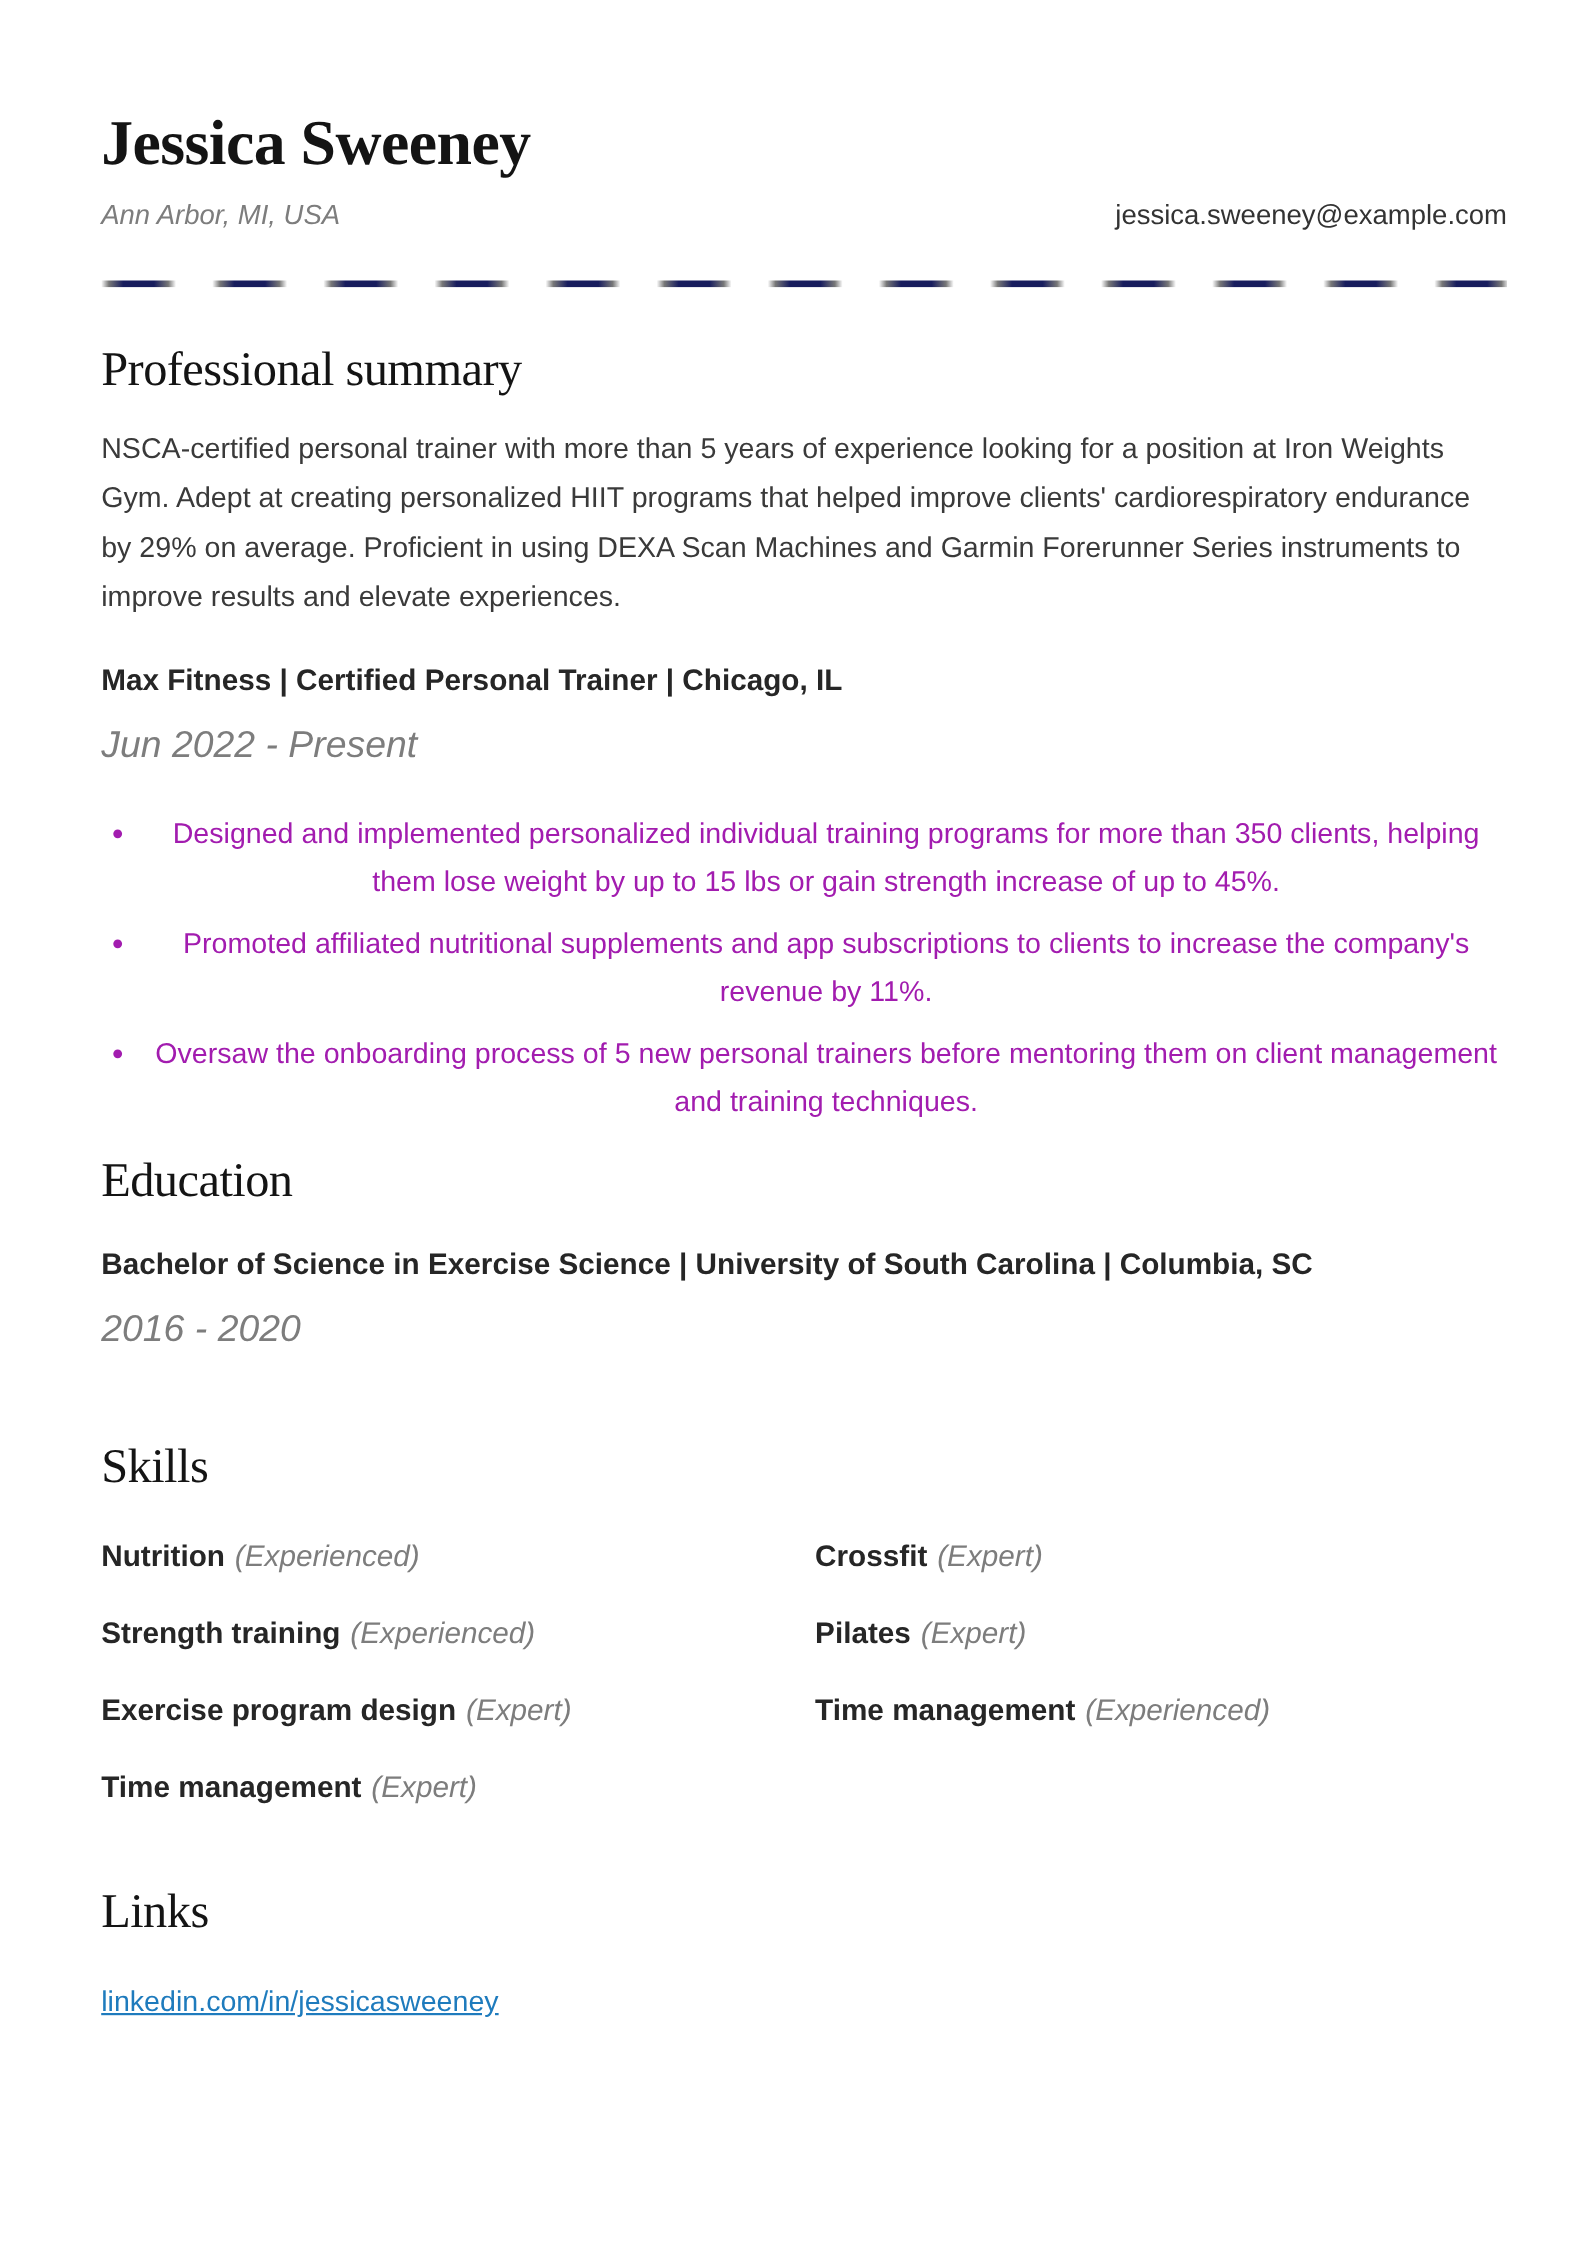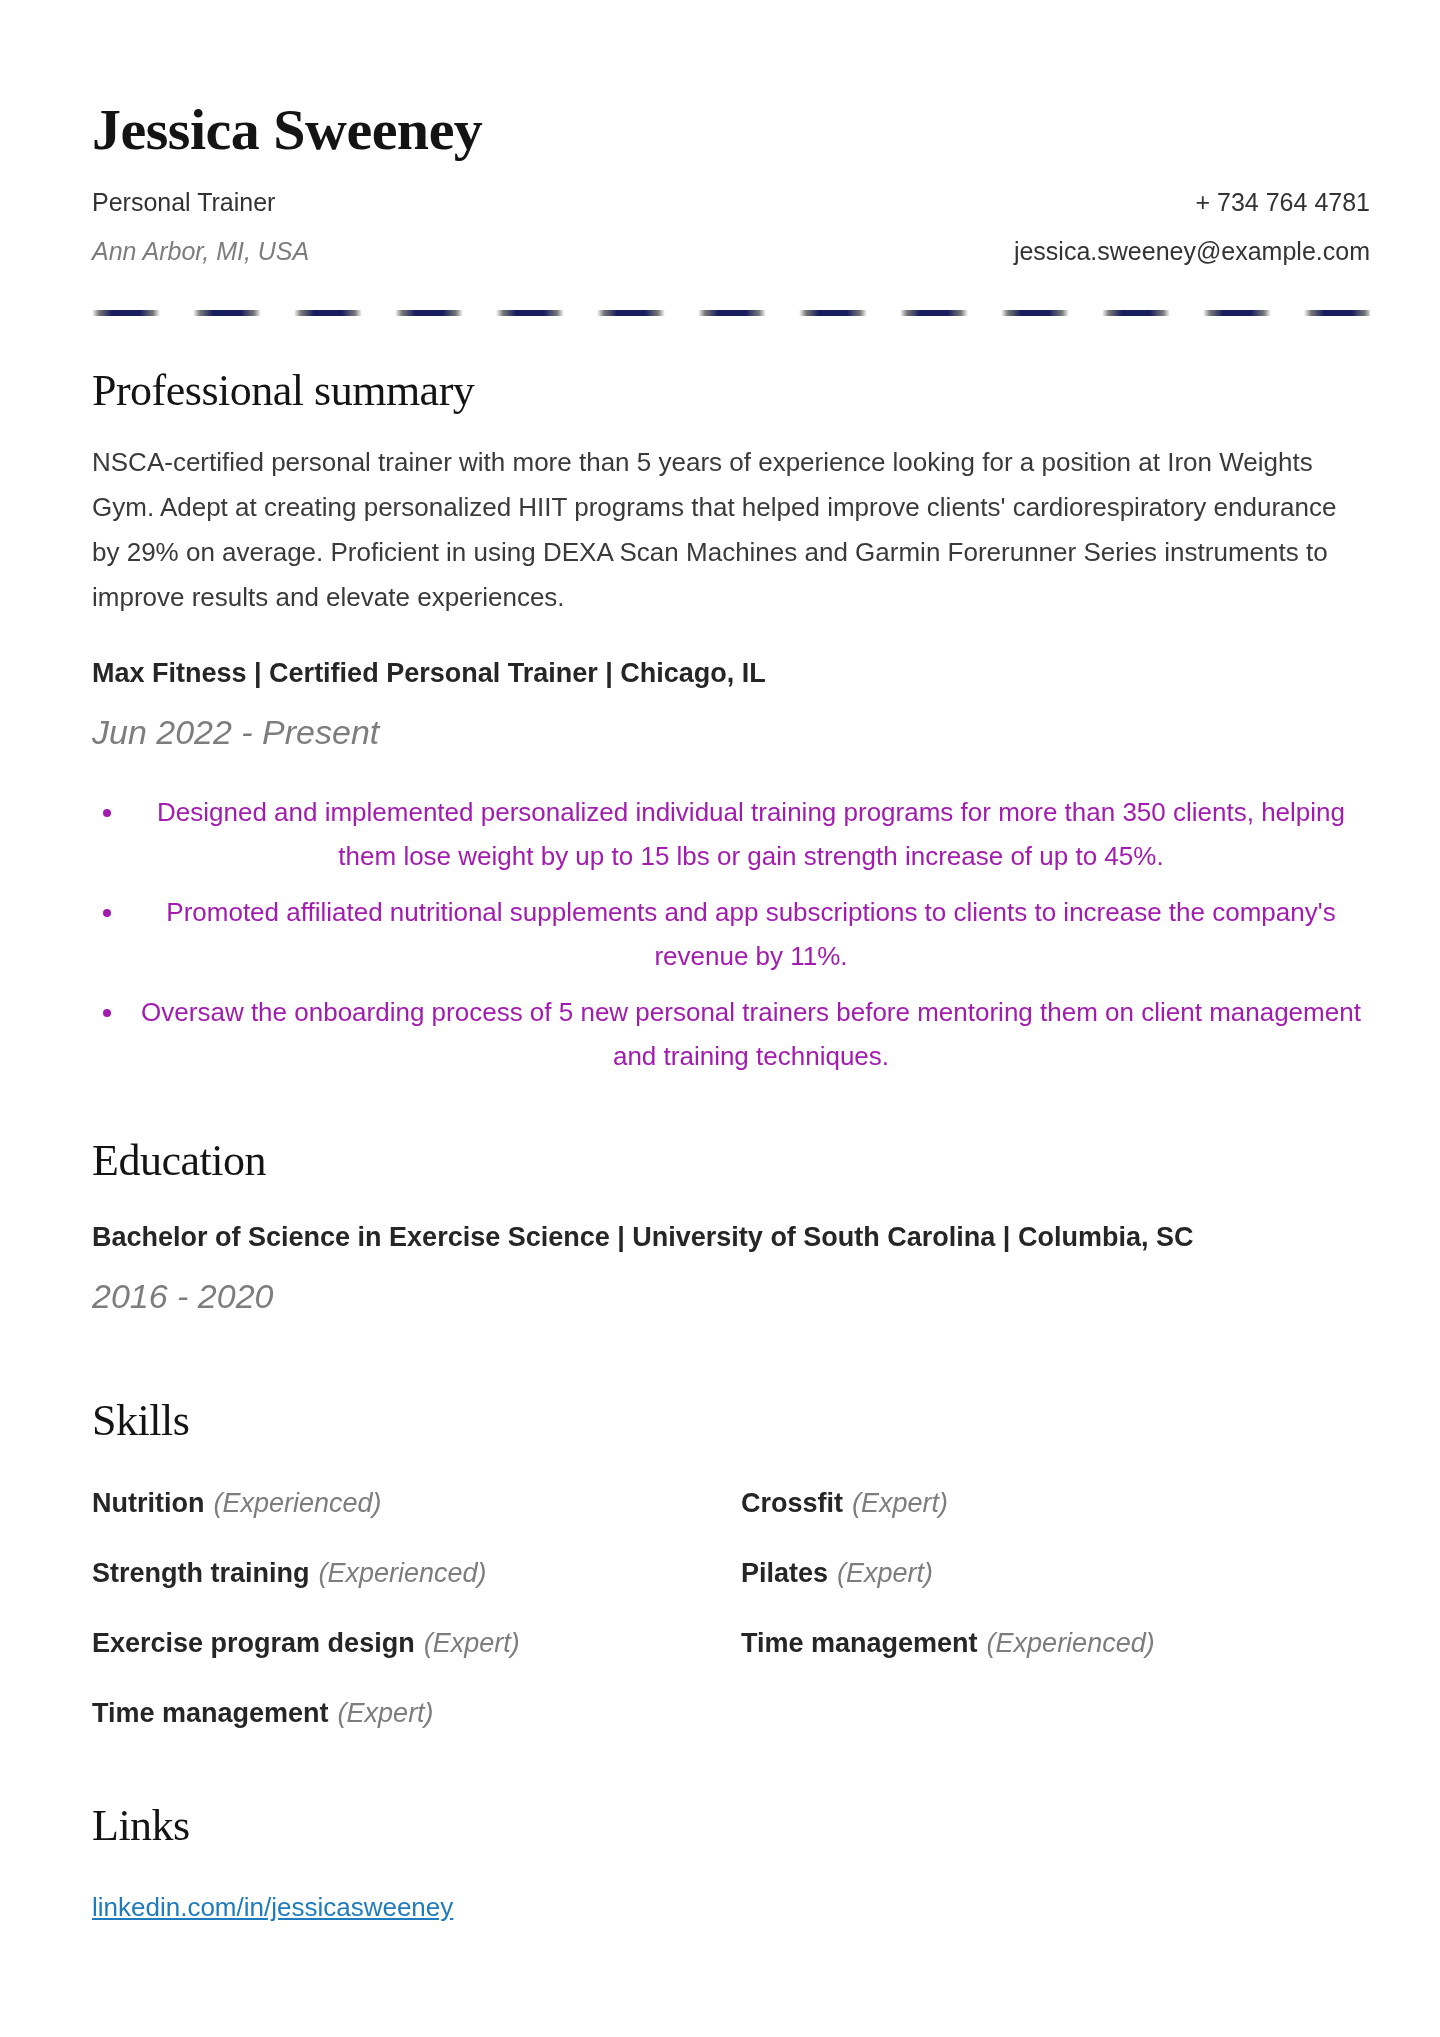--- a/index.html
+++ b/index.html
@@ -90,21 +90,21 @@
     list-style: disc outside;
   }
   ul.bullets li {
     font-size: 26px;
     line-height: 44px;
     color: #a21caf;
     margin-bottom: 12px;
     padding-left: 6px;
     text-align: center;
   }
-  .education-heading { margin-top: 60px; }
+  .education-heading { margin-top: 27px; }
   .skills-heading    { margin-top: 82px; }
   .skills-grid {
     margin-top: 44px;
     display: grid;
     grid-template-columns: 1fr 1fr;
     row-gap: 39px;
     column-gap: 20px;
     font-size: 27px;
   }
   .skill-name  { font-weight: bold; color: #262626; }
@@ -119,24 +119,20 @@
   }
 </style>
 </head>
 <body>
 
 <div class="page">
 
   <header>
     <h1 class="name">Jessica Sweeney</h1>
 
-    <div class="contact-row">
-      <span class="job-title">Personal Trainer</span>
-      <span class="phone">+ 734 764 4781</span>
-    </div>
 
     <div class="contact-row second">
       <span class="location">Ann Arbor, MI, USA</span>
       <span class="email">jessica.sweeney@example.com</span>
     </div>
 
     <div class="divider"></div>
   </header>
 
   <section>

